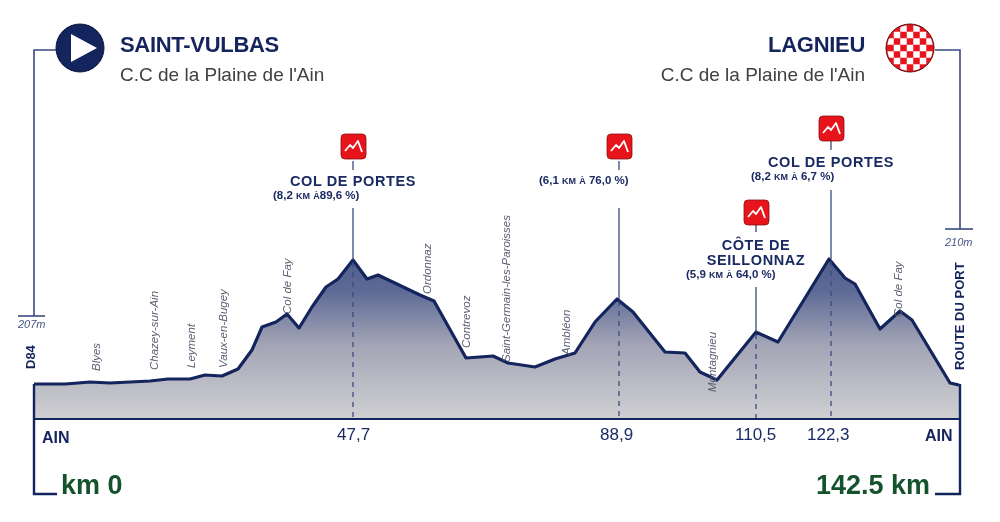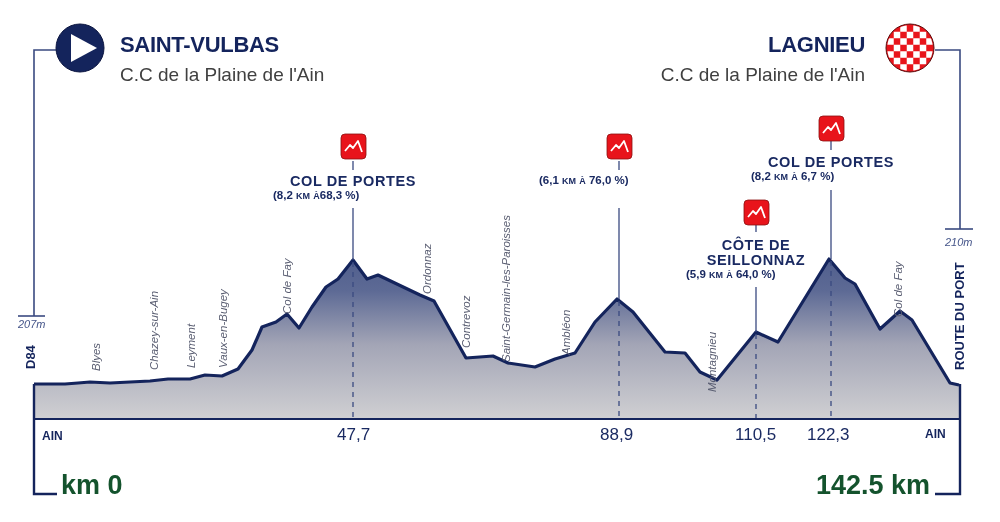--- a/index.html
+++ b/index.html
@@ -8,21 +8,21 @@
   .abs { position:absolute; }
   svg.main { position:absolute; left:0; top:0; }
   .town { font-weight:bold; font-size:22px; letter-spacing:-0.3px; color:#14245c; line-height:1; }
   .sub { font-size:19px; color:#404040; line-height:1; }
   .climb-name { font-weight:bold; font-size:14.5px; letter-spacing:0.6px; color:#1a2a62; text-align:center; line-height:1.05; }
   .climb-stats { font-weight:bold; font-size:11.5px; color:#1a2a62; text-align:left; line-height:1.2; }
   .climb-stats .sc { font-size:9px; }
   .place { font-style:italic; font-size:11.5px; color:#5a5e72; white-space:nowrap;
            transform-origin:left bottom; transform:rotate(-90deg); }
   .km-label { font-size:17px; color:#1a2a62; }
-  .small-bold { font-weight:bold; font-size:12px; color:#14245c; }
+  .small-bold { font-weight:bold; font-size:16px; color:#14245c; }
   .big-km { font-weight:bold; font-size:27px; color:#14532d; line-height:1; }
   .alt { font-style:italic; font-size:11px; color:#46568a; }
   .vert-bold { font-weight:bold; font-size:13px; color:#14245c; white-space:nowrap;
                transform-origin:left bottom; transform:rotate(-90deg); }
 </style>
 </head>
 <body>
 
 <svg class="main" width="1000" height="522" viewBox="0 0 1000 522">
   <defs>
@@ -137,21 +137,21 @@
 <div class="abs sub" style="right:135px; top:65px;">C.C de la Plaine de l'Ain</div>
 
 <div class="abs alt" style="left:18px; top:318px;">207m</div>
 <div class="abs alt" style="left:945px; top:236px;">210m</div>
 
 <div class="abs vert-bold" style="left:38px; top:354px;">D84</div>
 <div class="abs vert-bold" style="left:967px; top:355px;">ROUTE DU PORT</div>
 
 <div class="abs" style="left:273px; top:174px; width:160px;">
   <div class="climb-name">COL DE PORTES</div>
-  <div class="climb-stats">(<span>8,2</span> <span class="sc">KM</span> <span class="sc">À</span><span>68,3 %</span>)</div>
+  <div class="climb-stats">(<span>8,2</span> <span class="sc">KM</span> <span class="sc">À</span><span>89,6 %</span>)</div>
 </div>
 <div class="abs" style="left:539px; top:174px; width:160px;">
   <div class="climb-stats">(<span>6,1</span> <span class="sc">KM</span> <span class="sc">À</span> <span>76,0 %</span>)</div>
 </div>
 <div class="abs" style="left:686px; top:238px; width:140px;">
   <div class="climb-name">CÔTE DE</div>
   <div class="climb-name">SEILLONNAZ</div>
   <div class="climb-stats">(<span>5,9</span> <span class="sc">KM</span> <span class="sc">À</span> <span>64,0 %</span>)</div>
 </div>
 <div class="abs" style="left:751px; top:155px; width:160px;">

